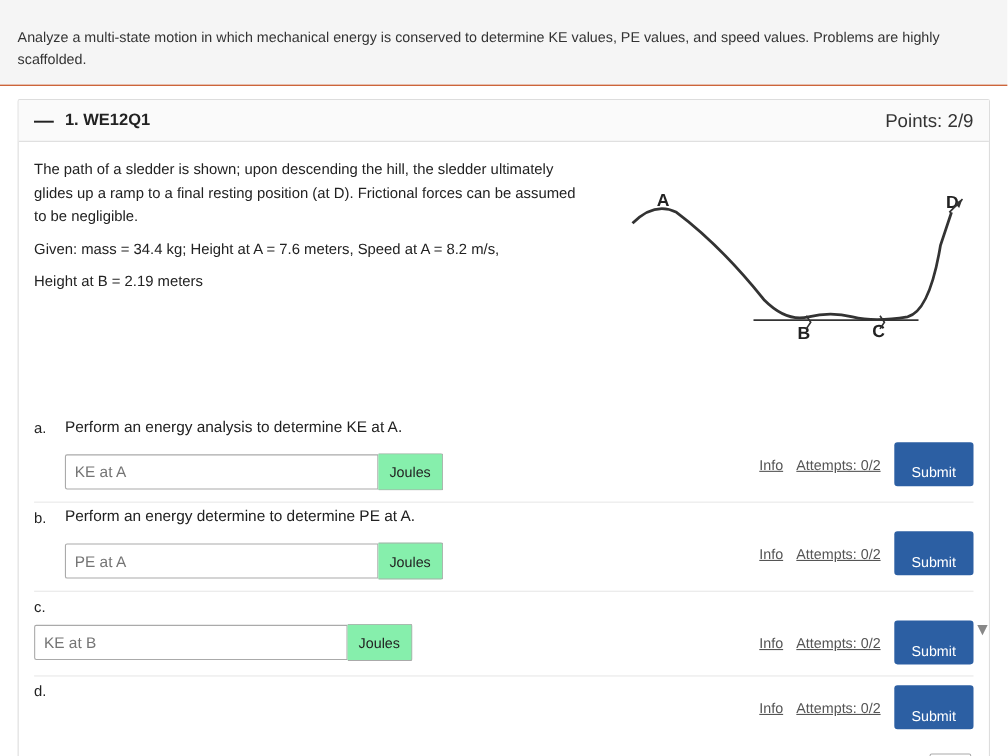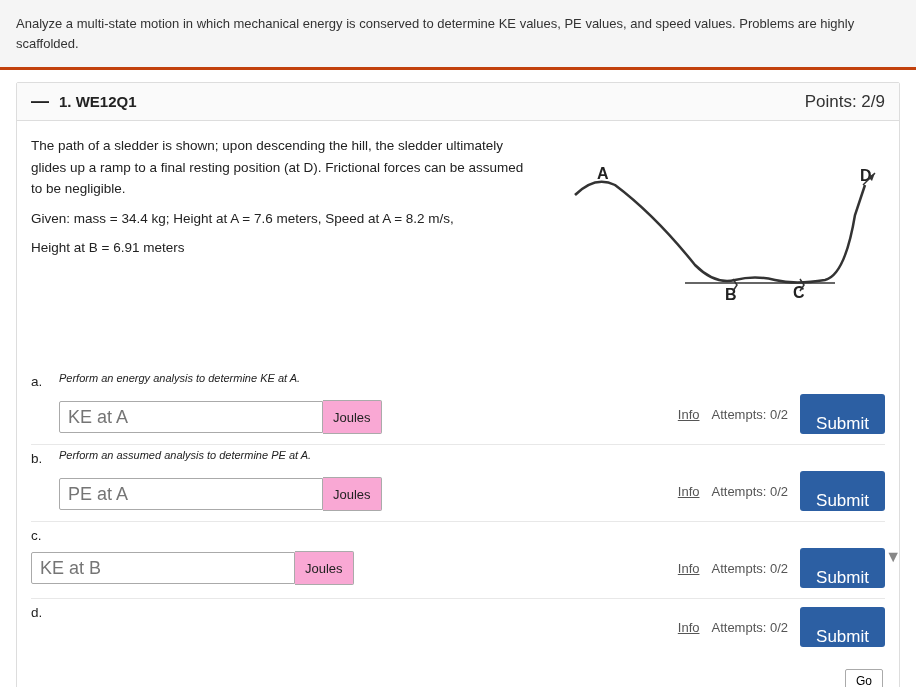--- a/index.html
+++ b/index.html
@@ -6,22 +6,22 @@
     body {
       font-family: Arial, sans-serif;
       font-size: 14px;
       background: #fff;
       color: #222;
       width: 916px;
     }
 
     .top-banner {
       background: #f5f5f5;
-      border-bottom: 3px solid #c2410c;
-      padding: 14px 16px 14px 16px;
+      border-bottom: 1px solid #c2410c;
+      padding: 24px 16px 14px 16px;
       font-size: 13px;
       color: #333;
       line-height: 1.5;
     }
 
     .problem-section {
       border: 1px solid #ddd;
       margin: 12px 16px;
       border-radius: 2px;
     }
@@ -86,47 +86,46 @@
     }
 
     .question-letter {
       width: 28px;
       font-size: 13.5px;
       padding-top: 2px;
       flex-shrink: 0;
     }
 
     .question-text {
-      font-size: 11px;
+      font-size: 14px;
       margin-bottom: 8px;
-      font-style: italic;
     }
 
     .input-row {
       display: flex;
       align-items: center;
       gap: 0;
     }
 
     .answer-input {
-      width: 264px;
+      width: 285px;
       height: 32px;
       border: 1px solid #aaa;
       padding: 4px 8px;
-      font-size: 18px;
+      font-size: 14px;
       outline: none;
       border-radius: 2px 0 0 2px;
     }
 
     .unit-label {
       height: 32px;
       border: 1px solid #aaa;
       border-left: none;
       padding: 16px 10px;
-      background: #f9a8d4;
+      background: #86efac;
       font-size: 13px;
       display: flex;
       align-items: center;
       border-radius: 0 2px 2px 0;
     }
 
     .action-area {
       display: flex;
       align-items: center;
       gap: 12px;
@@ -136,30 +135,31 @@
 
     .info-link {
       color: #555;
       text-decoration: underline;
       font-size: 13px;
       cursor: pointer;
     }
 
     .attempts-link {
       color: #555;
+      text-decoration: underline;
       font-size: 13px;
       cursor: pointer;
     }
 
     .submit-btn {
       background: #2c5fa3;
       color: #fff;
       border: none;
       padding: 20px 16px;
-      font-size: 17px;
+      font-size: 13px;
       border-radius: 3px;
       cursor: pointer;
       height: 32px;
     }
 
     .question-block {
       border-bottom: 1px solid #e8e8e8;
       padding-bottom: 10px;
       margin-bottom: 4px;
     }
@@ -205,21 +205,21 @@
       <span class="dash">—</span>
       <span>1. WE12Q1</span>
     </div>
     <span class="points-label">Points: 2/9</span>
   </div>
 
   <div class="problem-body">
     <div class="problem-text">
       <p>The path of a sledder is shown; upon descending the hill, the sledder ultimately glides up a ramp to a final resting position (at D). Frictional forces can be assumed to be negligible.</p>
       <p>Given: mass = 34.4 kg; Height at A = 7.6 meters, Speed at A = 8.2 m/s,</p>
-      <p>Height at B = 6.91 meters</p>
+      <p>Height at B = 2.19 meters</p>
     </div>
     <div class="diagram-area">
       
       <svg class="diagram-svg" viewBox="0 0 340 220" xmlns="http://www.w3.org/2000/svg">
 
         <path d="M 30,60 Q 50,40 70,50 Q 110,80 150,130 Q 170,150 190,145 Q 210,140 230,145 Q 250,150 280,145 Q 300,140 310,80 L 320,50" fill="none" stroke="#333" stroke-width="2.5"></path>
 
         <line x1="140" y1="148" x2="290" y2="148" stroke="#333" stroke-width="1.5"></line>
 
         <text x="52" y="44" font-size="16" font-weight="bold" font-family="Arial" fill="#222">A</text>
@@ -256,21 +256,21 @@
           <button class="submit-btn">Submit</button>
         </div>
       </div>
     </div>
 
     <div class="question-block">
       <div style="display:flex; align-items:flex-start;">
         <div style="flex:1;">
           <div style="display:flex; align-items:flex-start; margin-bottom:8px;">
             <span class="question-letter">b.</span>
-            <span class="question-text">Perform an assumed analysis to determine PE at A.</span>
+            <span class="question-text">Perform an energy determine to determine PE at A.</span>
           </div>
           <div class="input-row" style="margin-left:28px;">
             <input class="answer-input" type="text" placeholder="PE at A" style="">
             <span class="unit-label">Joules</span>
           </div>
         </div>
         <div class="action-area" style="display:flex; align-items:center; gap:12px; padding-left:20px; padding-top:22px;">
           <span class="info-link">Info</span>
           <span class="attempts-link">Attempts: 0/2</span>
           <button class="submit-btn">Submit</button>

